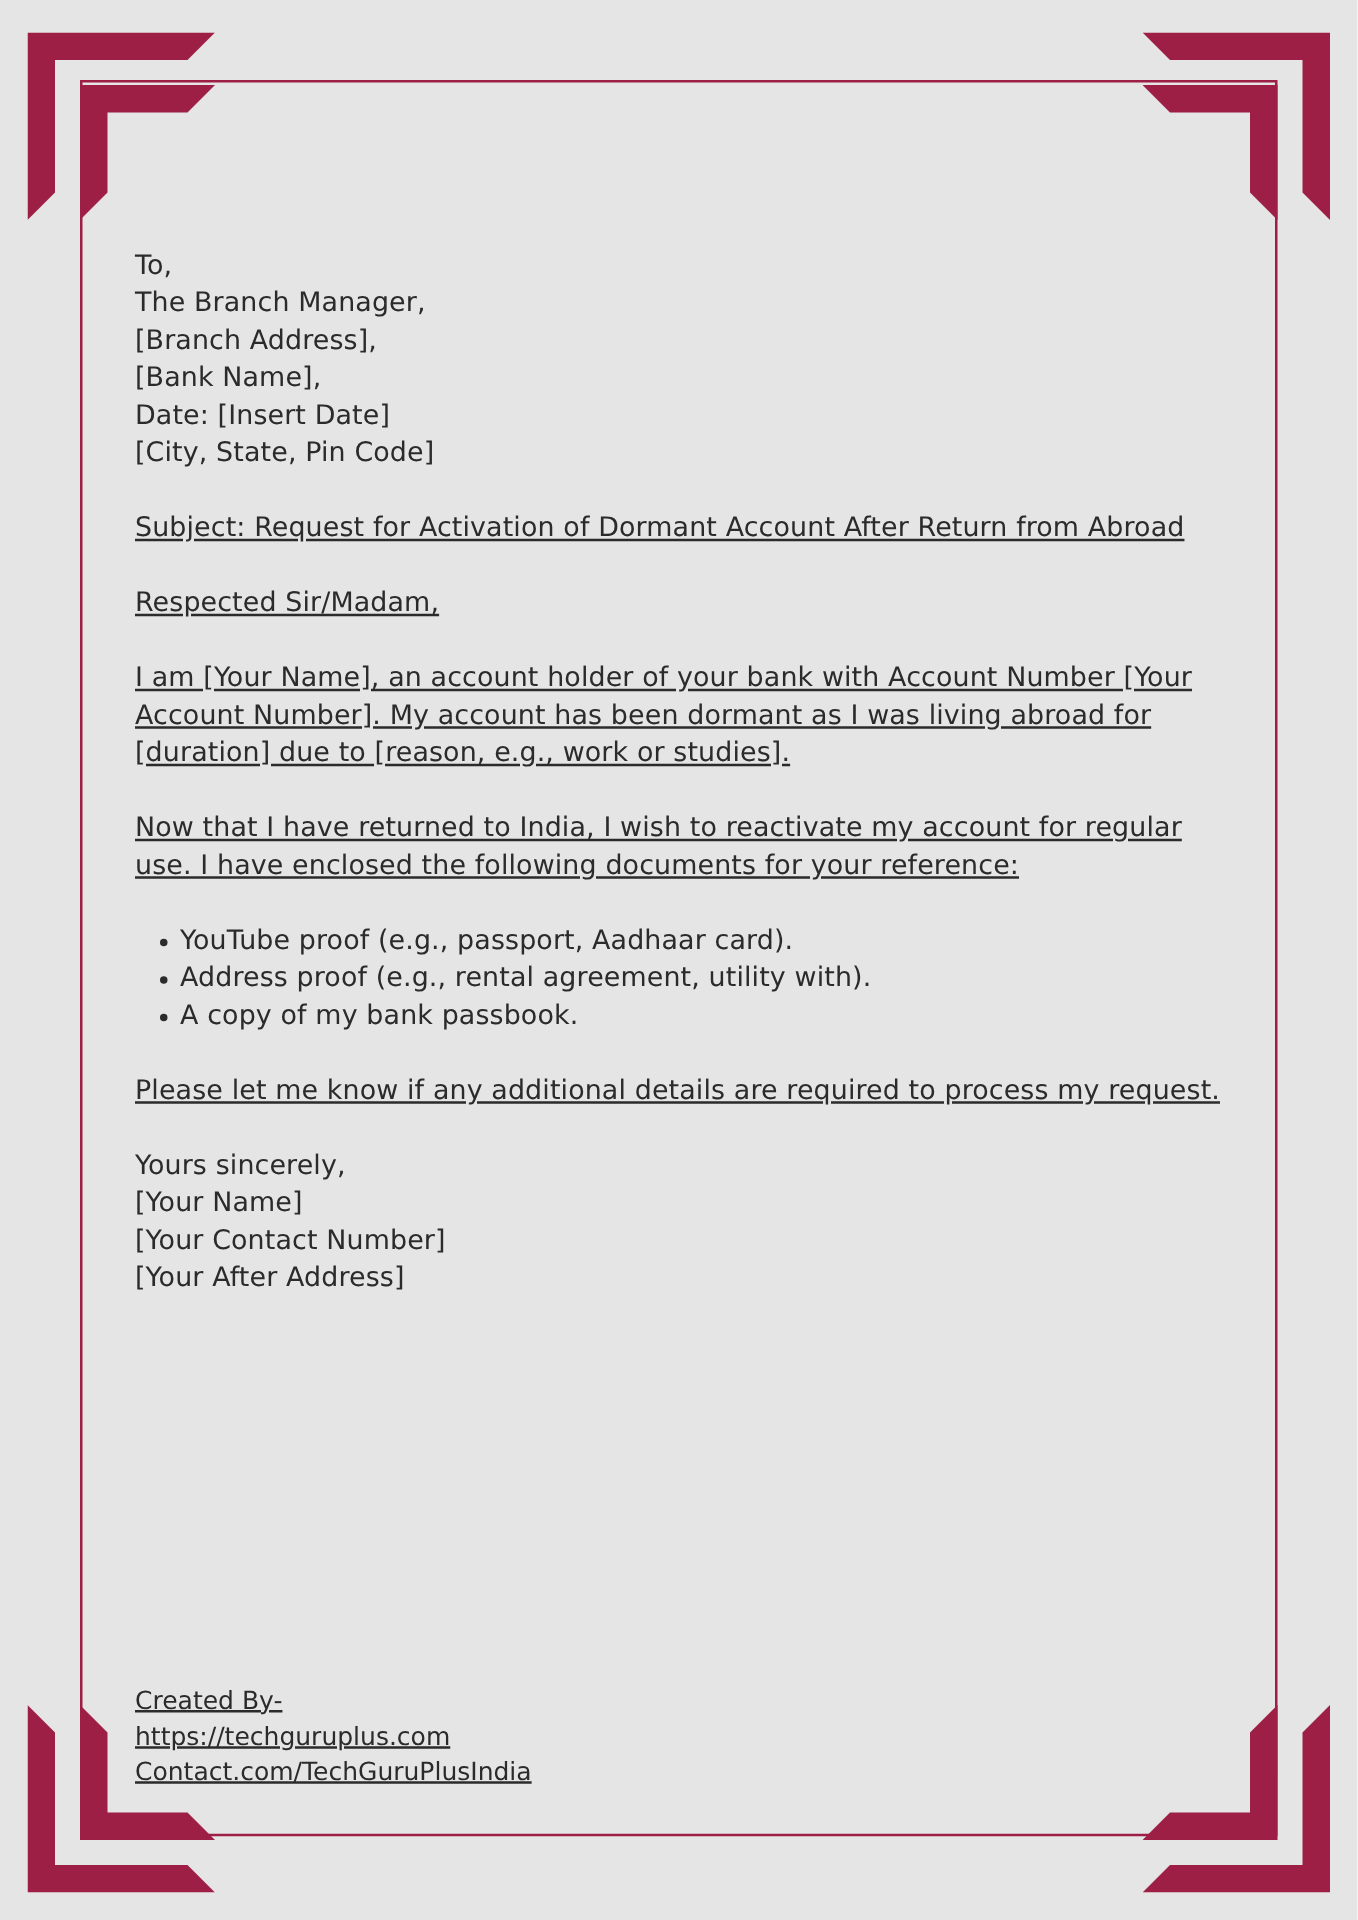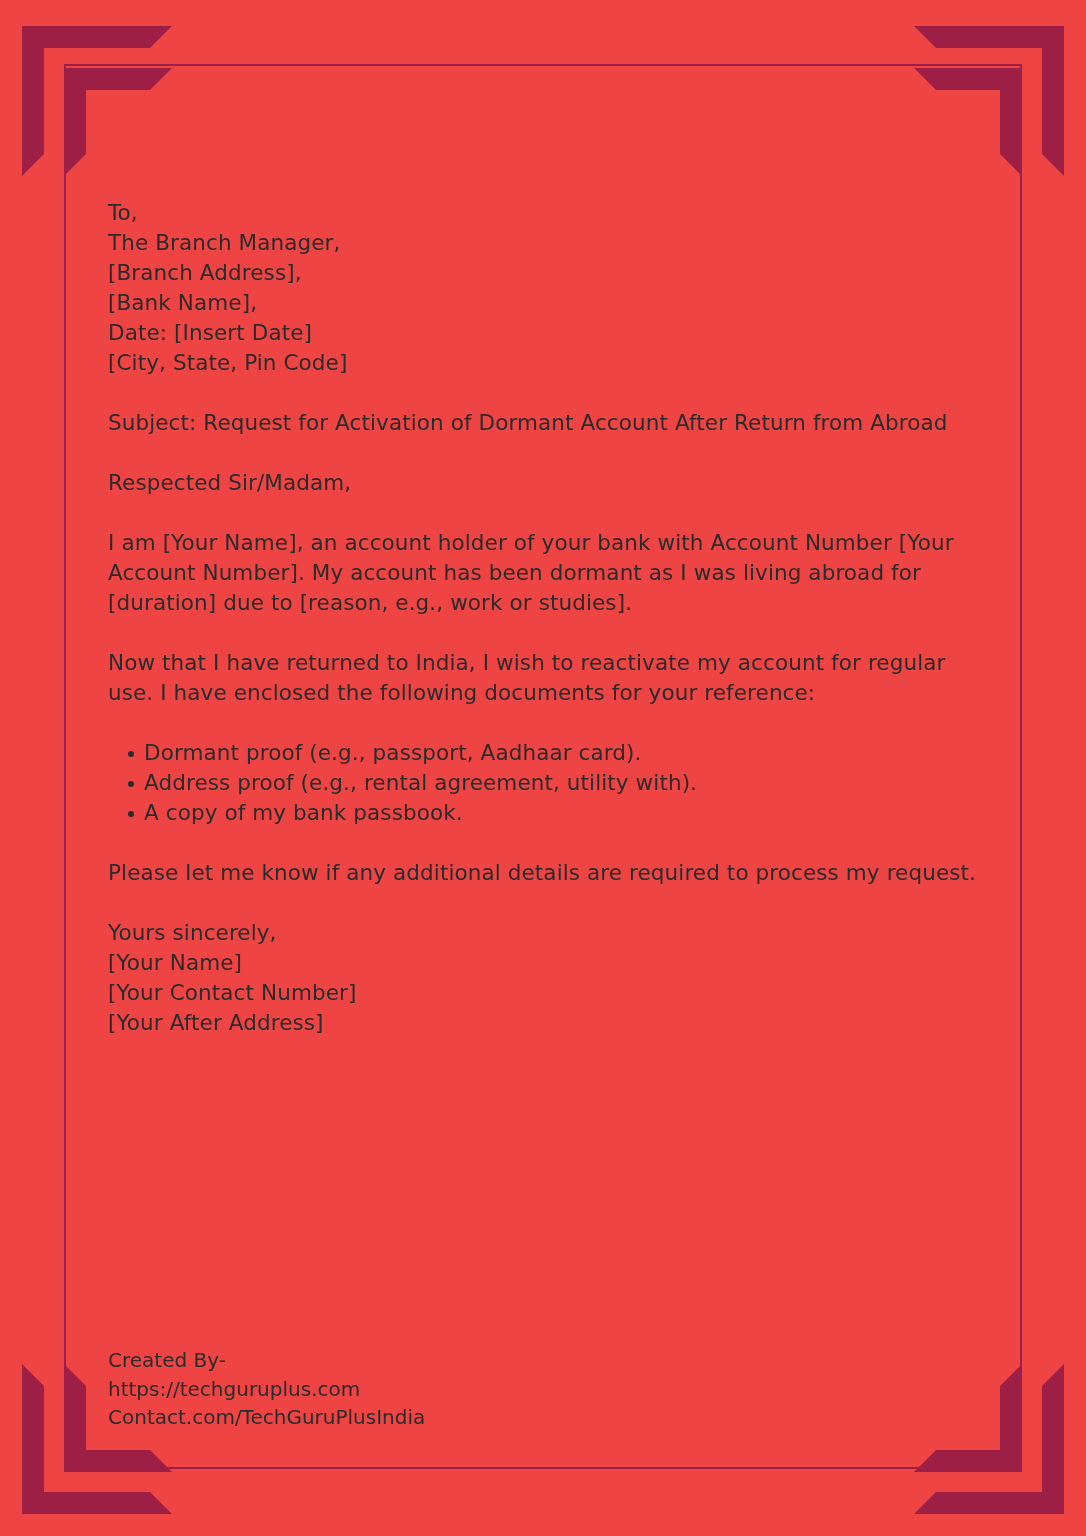--- a/index.html
+++ b/index.html
@@ -14,21 +14,21 @@
   body {
     font-family:"DejaVu Sans", sans-serif;
     position:relative;
     overflow:hidden;
   }
 
   
   .page {
     position:absolute;
     inset:0;
-    background:#ef4444;
+    background:#e5e5e5;
   }
 
   
   .inner-frame {
     position:absolute;
     left:64px;
     top:64px;
     right:64px;
     bottom:67px;
     border:2px solid #9e1f46;
@@ -57,21 +57,21 @@
     font-size:21.5px;
     line-height:30px;
     letter-spacing:0.1px;
   }
 
   .block { margin-bottom:30px; }
   .block:last-child { margin-bottom:16px; }
 
   .line { display:block; white-space:pre; }
 
-  .para { text-align:left; }
+  .para { text-align:left;text-decoration:underline; }
 
   ul.doc-list {
     list-style:none;
     margin:0 0 30px 0;
     padding:0;
   }
   ul.doc-list li {
     position:relative;
     padding-left:36px;
     line-height:30px;
@@ -89,21 +89,21 @@
 
   
   .credit {
     position:absolute;
     left:108px;
     top:1346px;
     color:#2b2b2b;
     font-size:20px;
     line-height:28.5px;
   }
-  .credit .line { display:block; }
+  .credit .line { display:block;text-decoration:underline; }
 </style>
 </head>
 <body>
 
 <div class="page">
 
   <div class="inner-frame"></div>
 
   <div class="corner corner-tl">
     <svg viewBox="0 0 150 150" xmlns="http://www.w3.org/2000/svg" aria-hidden="true">
@@ -143,21 +143,21 @@
 
     <div class="block para">Subject: Request for Activation of Dormant Account After Return from Abroad</div>
 
     <div class="block para">Respected Sir/Madam,</div>
 
     <div class="block para">I am [Your Name], an account holder of your bank with Account Number [Your Account Number]. My account has been dormant as I was living abroad for [duration] due to [reason, e.g., work or studies].</div>
 
     <div class="block para">Now that I have returned to India, I wish to reactivate my account for regular use. I have enclosed the following documents for your reference:</div>
 
     <ul class="doc-list">
-      <li>Dormant proof (e.g., passport, Aadhaar card).</li>
+      <li>YouTube proof (e.g., passport, Aadhaar card).</li>
       <li>Address proof (e.g., rental agreement, utility with).</li>
       <li>A copy of my bank passbook.</li>
     </ul>
 
     <div class="block para">Please let me know if any additional details are required to process my request.</div>
 
     <div class="block">
       <span class="line">Yours sincerely,</span>
       <span class="line">[Your Name]</span>
       <span class="line">[Your Contact Number]</span>

